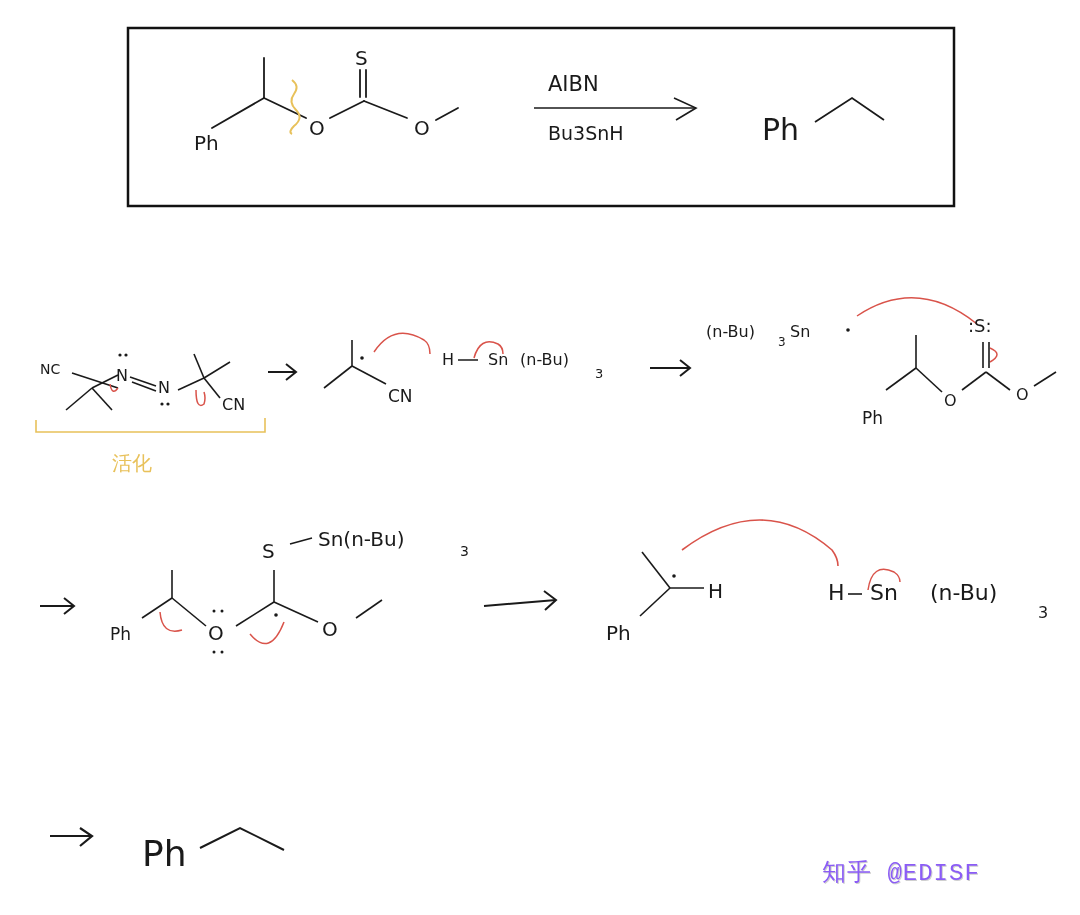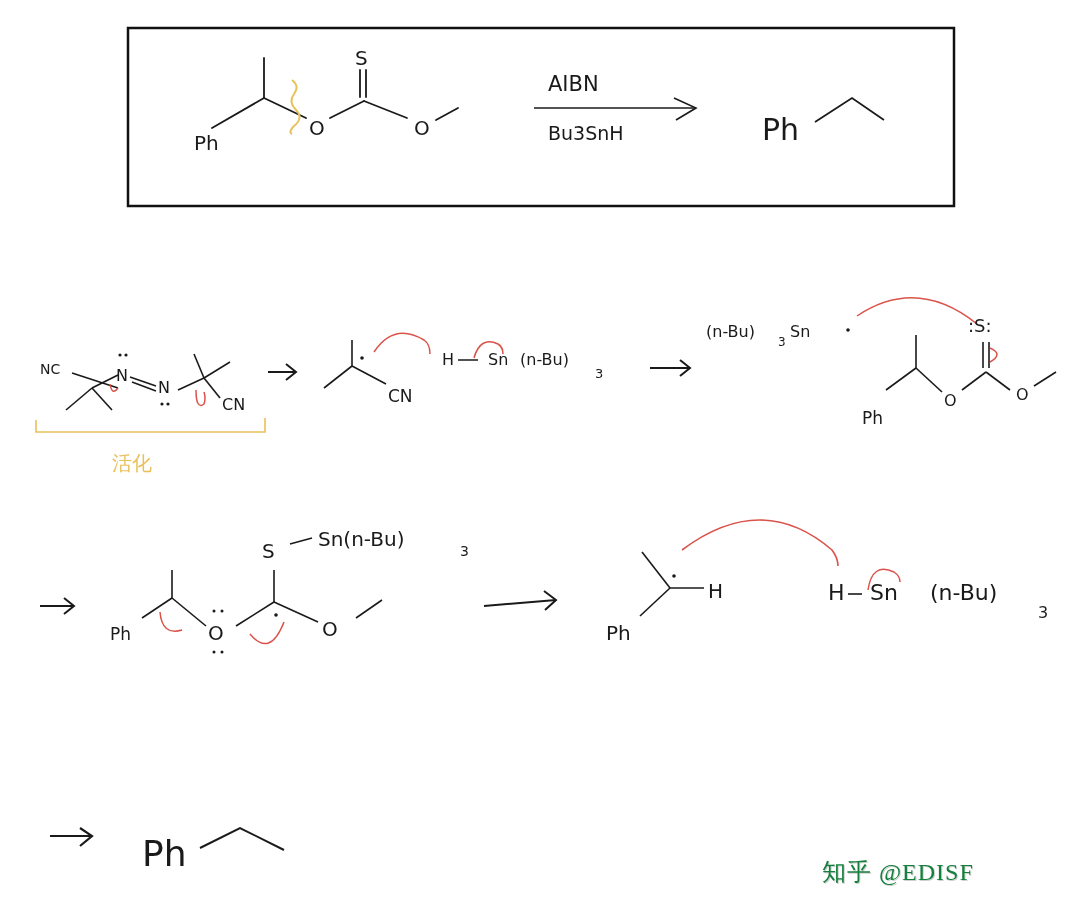--- a/index.html
+++ b/index.html
@@ -1,20 +1,20 @@
 <!DOCTYPE html>
 <html><head>
 <meta charset="utf-8">
 <style>
   html, body { margin:0; padding:0; background:#ffffff; }
   body { width:1080px; height:915px; position:relative; overflow:hidden; font-family:"DejaVu Sans", sans-serif; }
   svg { position:absolute; left:0; top:0; }
   .hw { font-family:"DejaVu Sans", sans-serif; fill:#1a1a1a; }
-  .wm { position:absolute; left:822px; top:856px; font-size:24px; color:#15803d; letter-spacing:1px;
-        text-shadow: 1px 1px 0 #cfcfcf; font-family:Liberation Serif, serif; }
+  .wm { position:absolute; left:822px; top:856px; font-size:24px; color:#8b5cf6; letter-spacing:1px;
+        text-shadow: 1px 1px 0 #cfcfcf; font-family:Liberation Mono, monospace; }
 </style>
 </head>
 <body>
 
 <svg width="1080" height="915" viewBox="0 0 1080 915">
 
   <rect x="128" y="28" width="826" height="178" fill="none" stroke="#111" stroke-width="2.5"></rect>
   <g stroke="#1a1a1a" stroke-width="1.8" fill="none" stroke-linecap="round">
     <line x1="212" y1="128" x2="264" y2="98"></line>
     <line x1="264" y1="98" x2="264" y2="58"></line>

